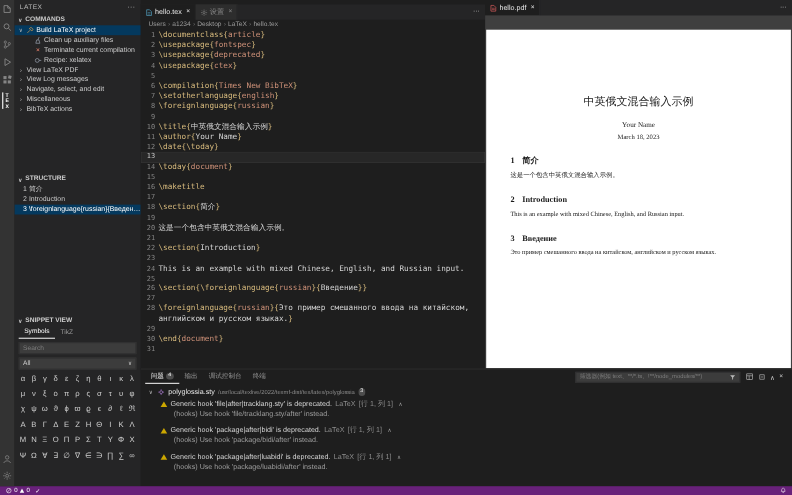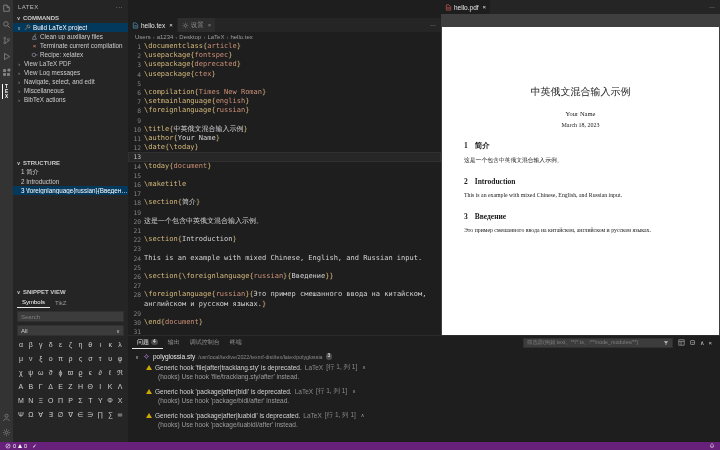--- a/index.html
+++ b/index.html
@@ -31,21 +31,21 @@
   .snip-tabs{display:flex;height:11px;align-items:stretch;padding-left:4px;flex-shrink:0}
   .snip-tab{padding:0 5px;color:#969696;font-size:6px;display:flex;align-items:center;cursor:pointer}
   .snip-tab.active{color:#fff;border-bottom:1px solid #e7e7e7}
   .snip-search{margin:3px 4px 0;height:11px;background:#3c3c3c;border:1px solid #303031;color:#7f7f7f;font-size:6px;display:flex;align-items:center;padding:0 3px;flex-shrink:0}
   .snip-select{margin:3px 4px 0;height:11px;background:#3c3c3c;border:1px solid #303031;display:flex;align-items:center;padding:0 3px;color:#ccc;font-size:6px;flex-shrink:0}
   .snip-caret{margin-left:auto;font-size:5px;color:#ccc}
   #symbol-grid{display:grid;grid-template-columns:repeat(11,1fr);padding:4px 3px;row-gap:5px;color:#cfcfcf;font-size:7px;text-align:center}
   .sym{cursor:pointer;line-height:9px}
 
   
-  #editor-group{position:absolute;left:128px;top:18px;width:313px;height:335px;background:#1e1e1e}
+  #editor-group{position:absolute;left:128px;top:4px;width:313px;height:335px;background:#1e1e1e}
   .tabbar{height:14px;background:#252526;display:flex;align-items:stretch}
   .tabs-box{display:flex}
   .tab{display:flex;align-items:center;gap:2px;padding:0 4px;background:#2d2d2d;color:#8c8c8c;font-size:6.5px;border-right:1px solid #252526;cursor:pointer;white-space:nowrap}
   .tab.active{background:#1e1e1e;color:#e7e7e7}
   .ticon{display:flex;align-items:center}
   .ticon svg{width:7px;height:7px}
   .tclose{font-size:6px;margin-left:2px;cursor:pointer}
   .tab-more{margin-left:auto;color:#ccc;font-size:6px;display:flex;align-items:center;padding:0 5px;cursor:pointer}
   .breadcrumb{height:9px;display:flex;align-items:center;padding-left:7px;color:#9d9d9d;font-size:6px;gap:1px}
   .crumb{cursor:pointer}
@@ -375,25 +375,25 @@
       <div class="ed-line">
         <span class="gutter">4</span>
         <span class="code"><span class="tk-cmd">\usepackage</span><span class="tk-pun">{</span><span class="tk-arg">ctex</span><span class="tk-pun">}</span></span>
       </div>
       <div class="ed-line">
         <span class="gutter">5</span>
         <span class="code"></span>
       </div>
       <div class="ed-line">
         <span class="gutter">6</span>
-        <span class="code"><span class="tk-cmd">\compilation</span><span class="tk-pun">{</span><span class="tk-arg">Times New Roman</span><span class="tk-pun">}</span></span>
+        <span class="code"><span class="tk-cmd">\compilation</span><span class="tk-pun">{</span><span class="tk-arg">Times New BibTeX</span><span class="tk-pun">}</span></span>
       </div>
       <div class="ed-line">
         <span class="gutter">7</span>
-        <span class="code"><span class="tk-cmd">\setmainlanguage</span><span class="tk-pun">{</span><span class="tk-arg">english</span><span class="tk-pun">}</span></span>
+        <span class="code"><span class="tk-cmd">\setotherlanguage</span><span class="tk-pun">{</span><span class="tk-arg">english</span><span class="tk-pun">}</span></span>
       </div>
       <div class="ed-line">
         <span class="gutter">8</span>
         <span class="code"><span class="tk-cmd">\foreignlanguage</span><span class="tk-pun">{</span><span class="tk-arg">russian</span><span class="tk-pun">}</span></span>
       </div>
       <div class="ed-line">
         <span class="gutter">9</span>
         <span class="code"></span>
       </div>
       <div class="ed-line">

